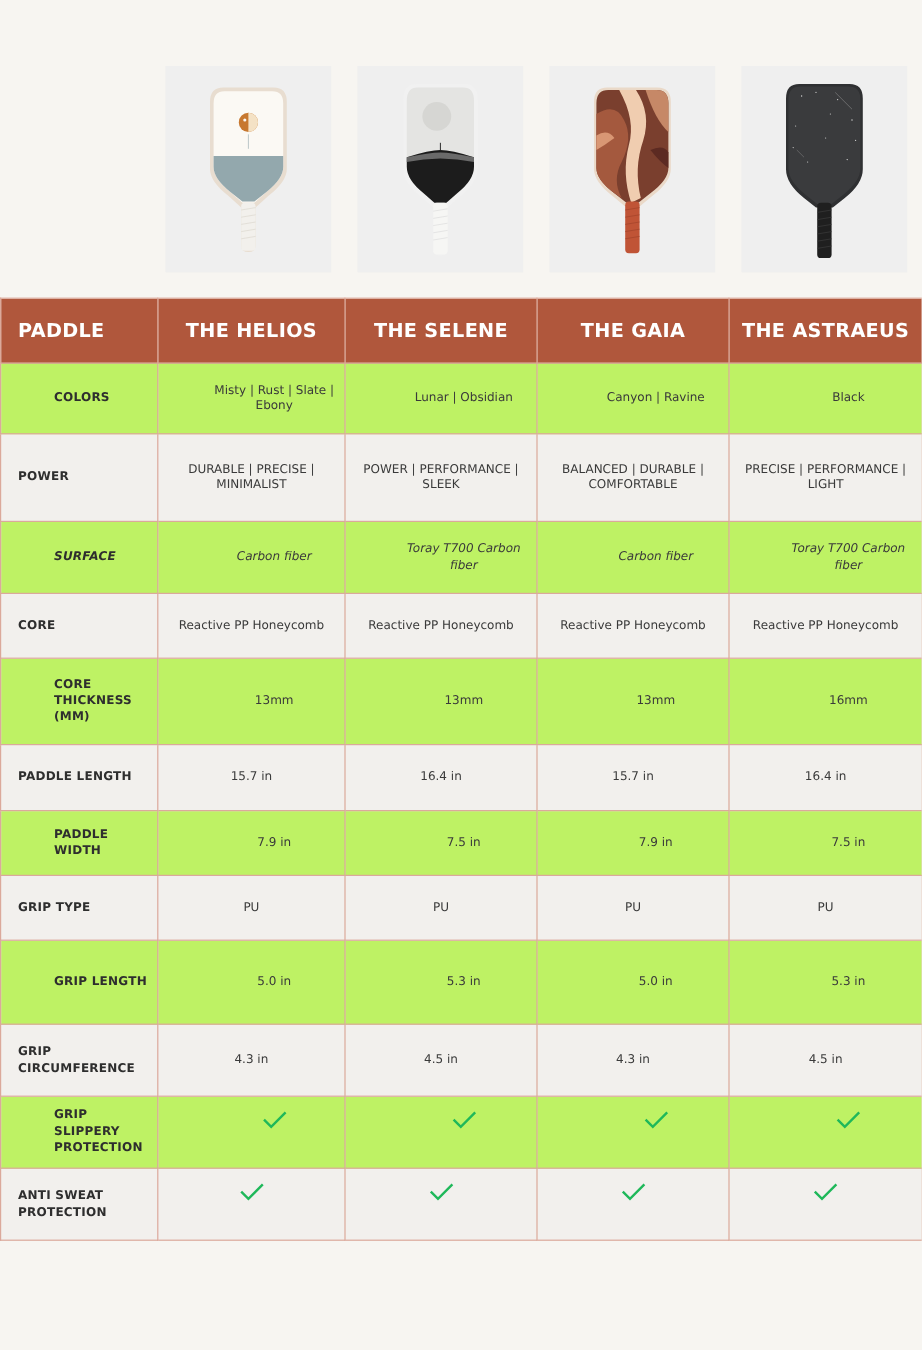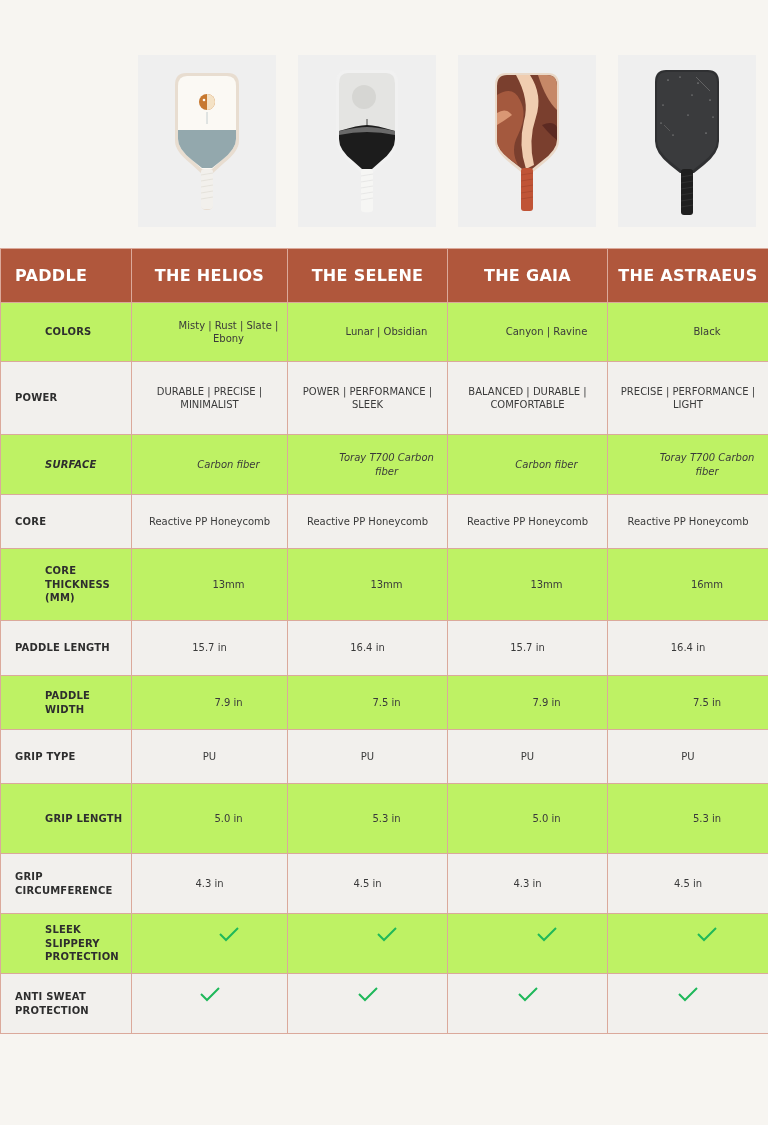--- a/index.html
+++ b/index.html
@@ -250,21 +250,21 @@
         <td>5.3 in</td>
       </tr>
       <tr class="even" style="height: 60px; margin-top: 24px;">
         <td class="label">GRIP CIRCUMFERENCE</td>
         <td>4.3 in</td>
         <td>4.5 in</td>
         <td>4.3 in</td>
         <td>4.5 in</td>
       </tr>
       <tr class="odd" style="height: 60px;">
-        <td class="label">SLEEK SLIPPERY PROTECTION</td>
+        <td class="label">GRIP SLIPPERY PROTECTION</td>
         <td><span class="check"><svg viewBox="0 0 22 16">
               <polyline points="2,8 8,14 20,2" fill="none" stroke="#1fb85a" stroke-width="2"></polyline>
             </svg></span></td>
         <td><span class="check"><svg viewBox="0 0 22 16">
               <polyline points="2,8 8,14 20,2" fill="none" stroke="#1fb85a" stroke-width="2"></polyline>
             </svg></span></td>
         <td><span class="check"><svg viewBox="0 0 22 16">
               <polyline points="2,8 8,14 20,2" fill="none" stroke="#1fb85a" stroke-width="2"></polyline>
             </svg></span></td>
         <td><span class="check"><svg viewBox="0 0 22 16">

